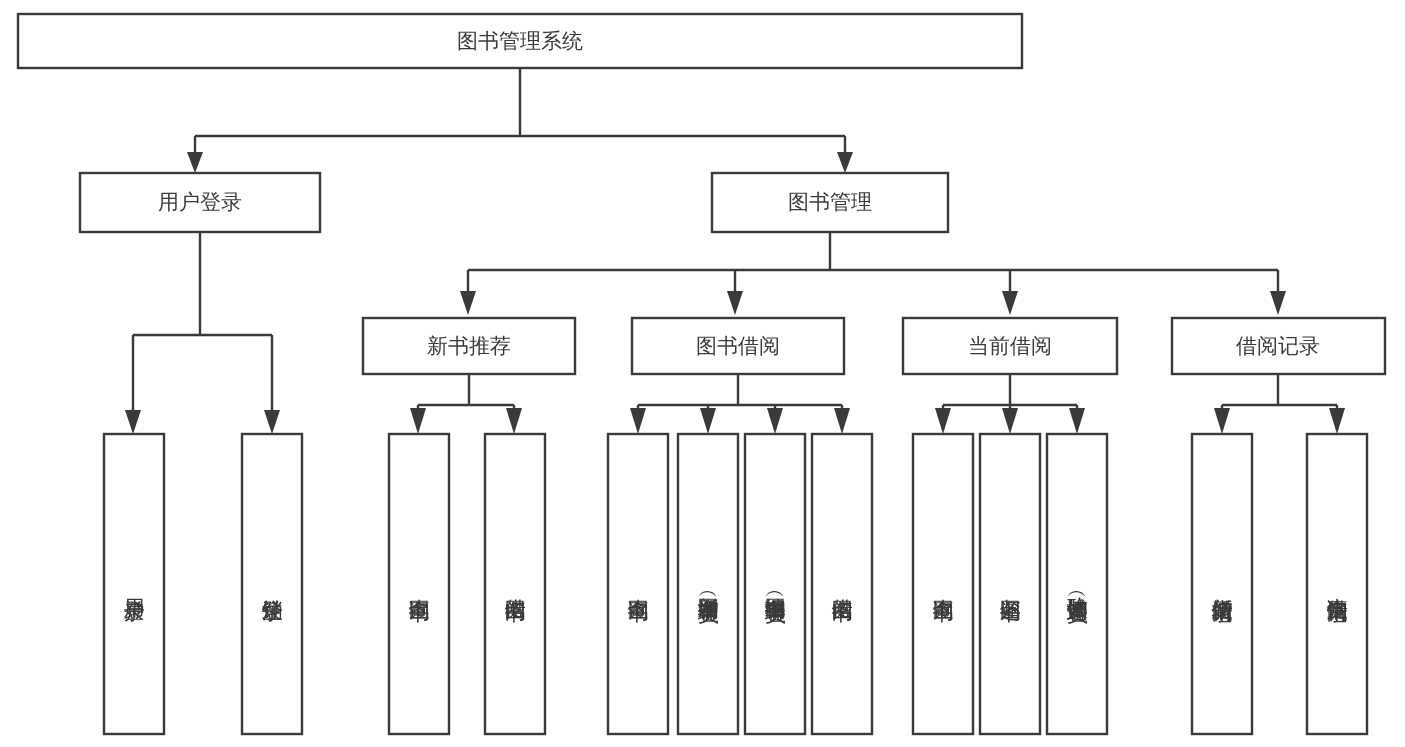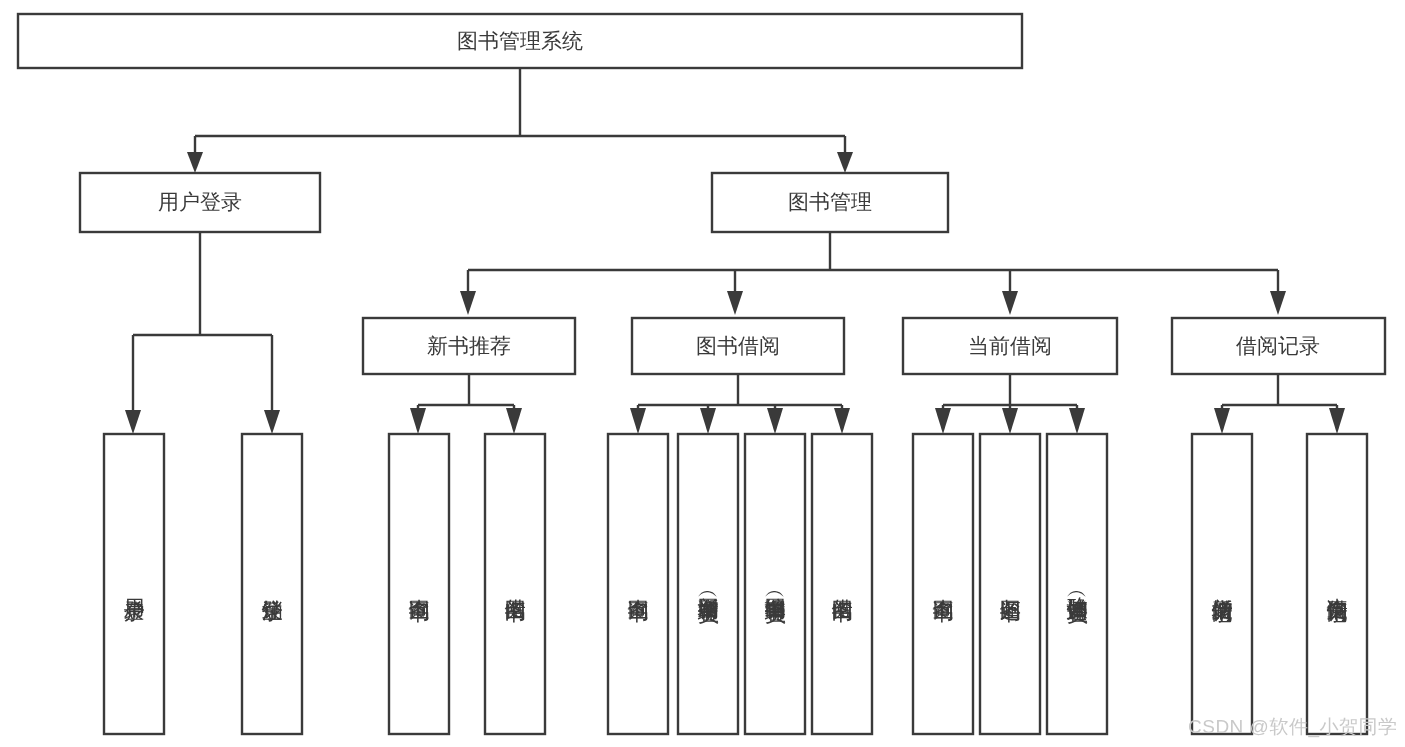--- a/index.html
+++ b/index.html
@@ -208,15 +208,14 @@
   <div class="node-label-v" style="left:745px; top:434px; width:60px; height:300px;">编辑图书（管理员）</div>
   <div class="node-label-v" style="left:812px; top:434px; width:60px; height:300px;">借阅图书</div>
 
   <div class="node-label-v" style="left:913px; top:434px; width:60px; height:300px;">查询图书</div>
   <div class="node-label-v" style="left:980px; top:434px; width:60px; height:300px;">归还图书</div>
   <div class="node-label-v" style="left:1047px; top:434px; width:60px; height:300px;">确认归还（管理员）</div>
 
   <div class="node-label-v" style="left:1192px; top:434px; width:60px; height:300px;">新增借阅记录</div>
   <div class="node-label-v" style="left:1307px; top:434px; width:60px; height:300px;">查询借阅记录</div>
 
-  <div class="watermark" style="left:1188px; top:714px;">CSDN @软件_小贺同学</div>
 
 </div>
 
 </body></html>

